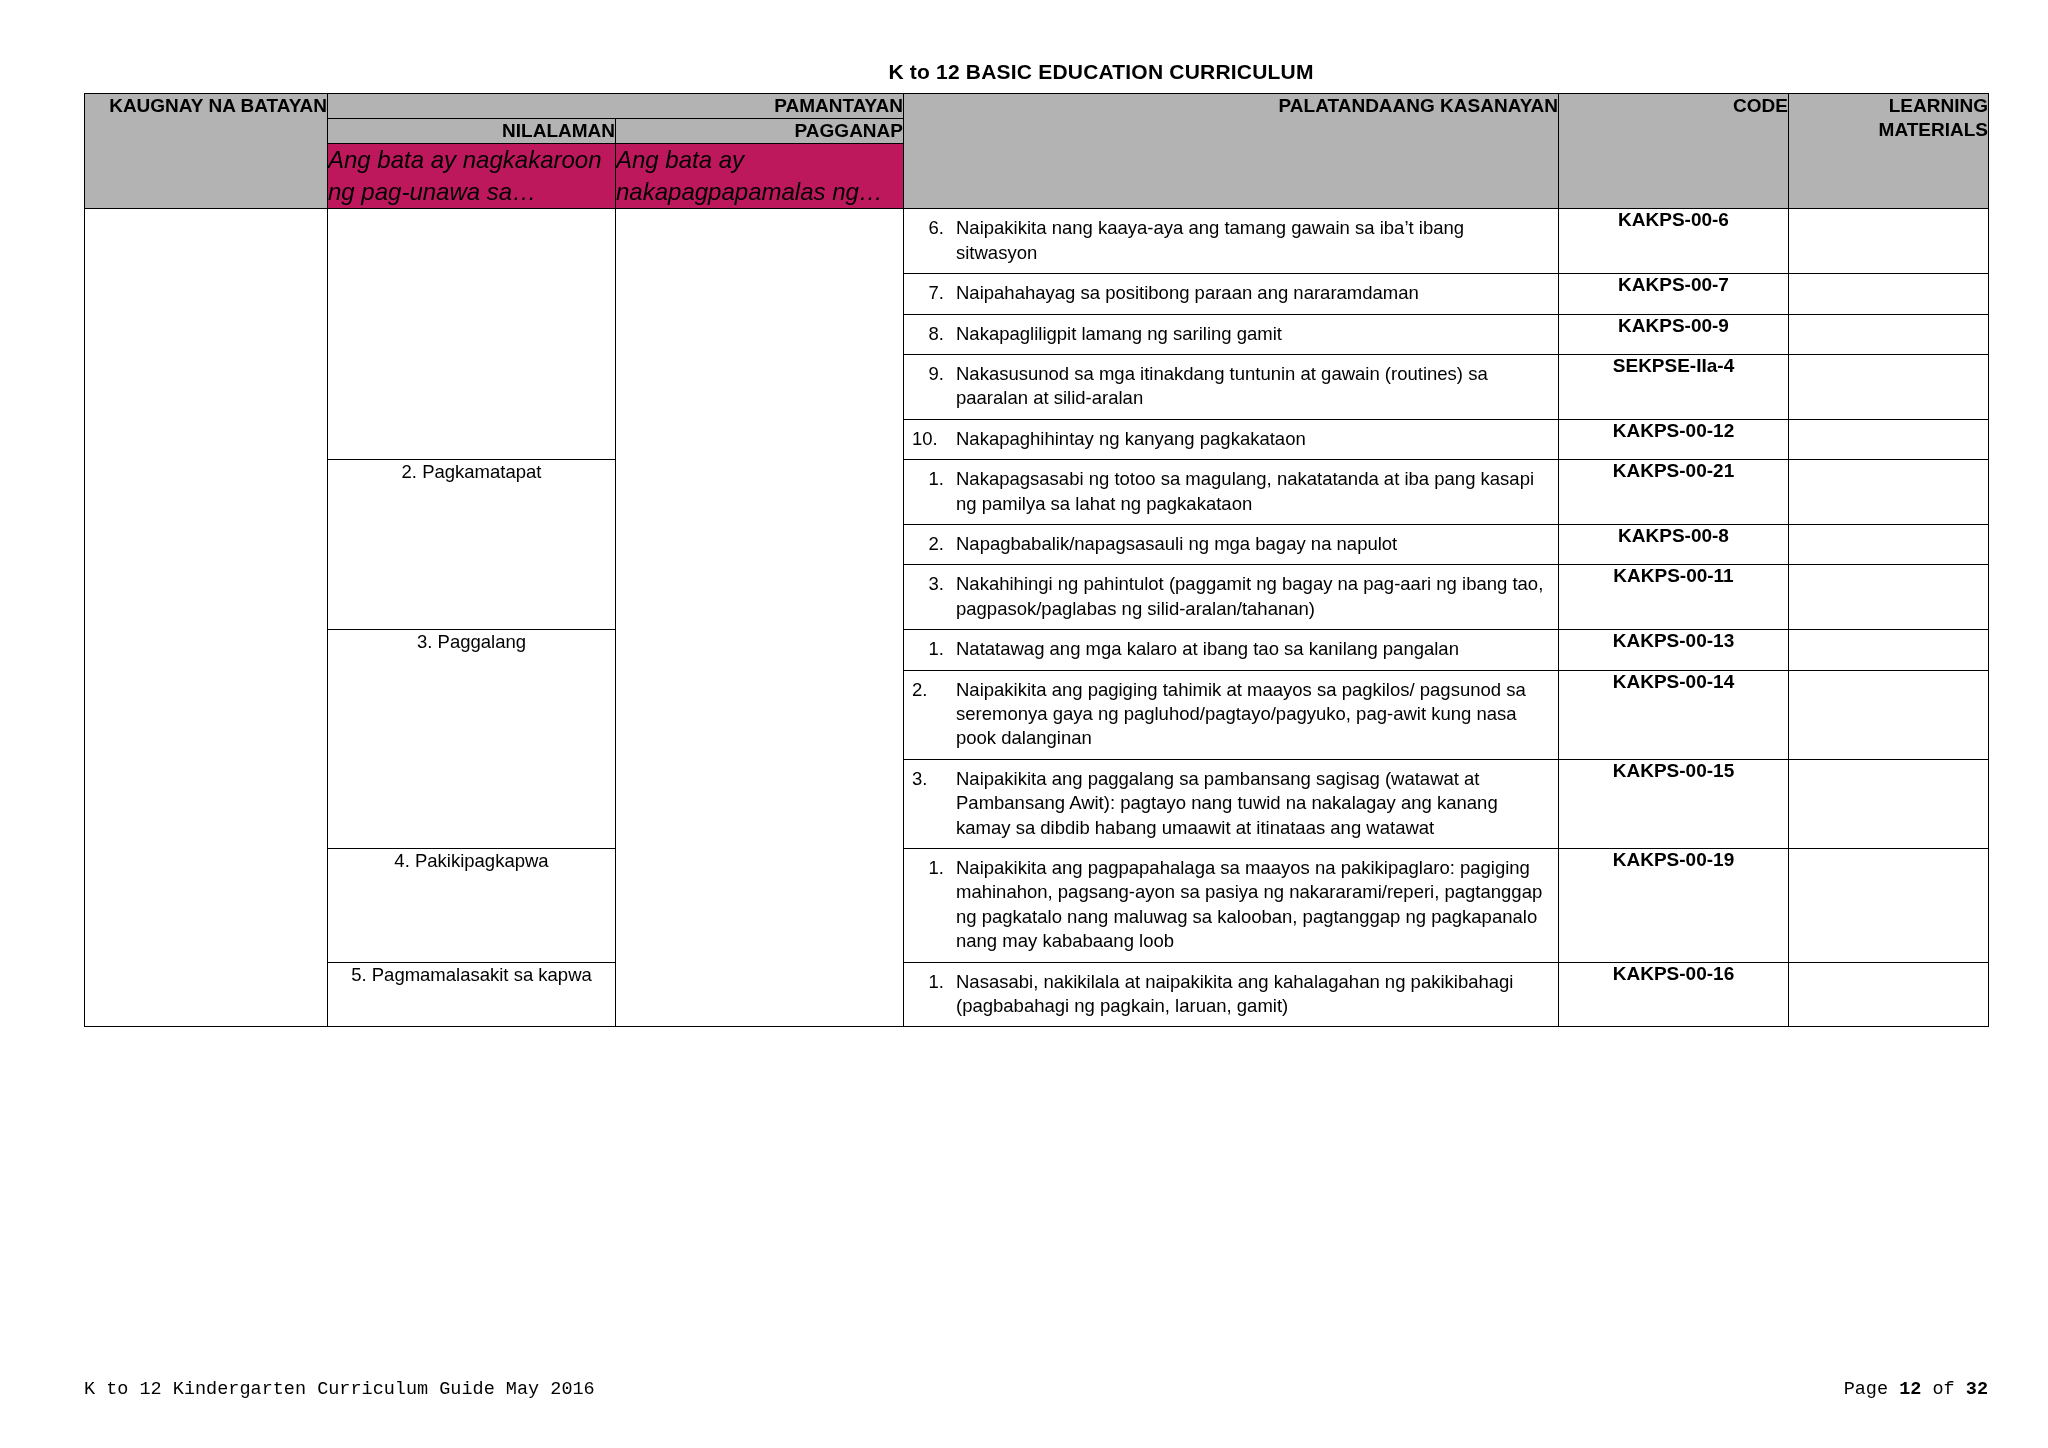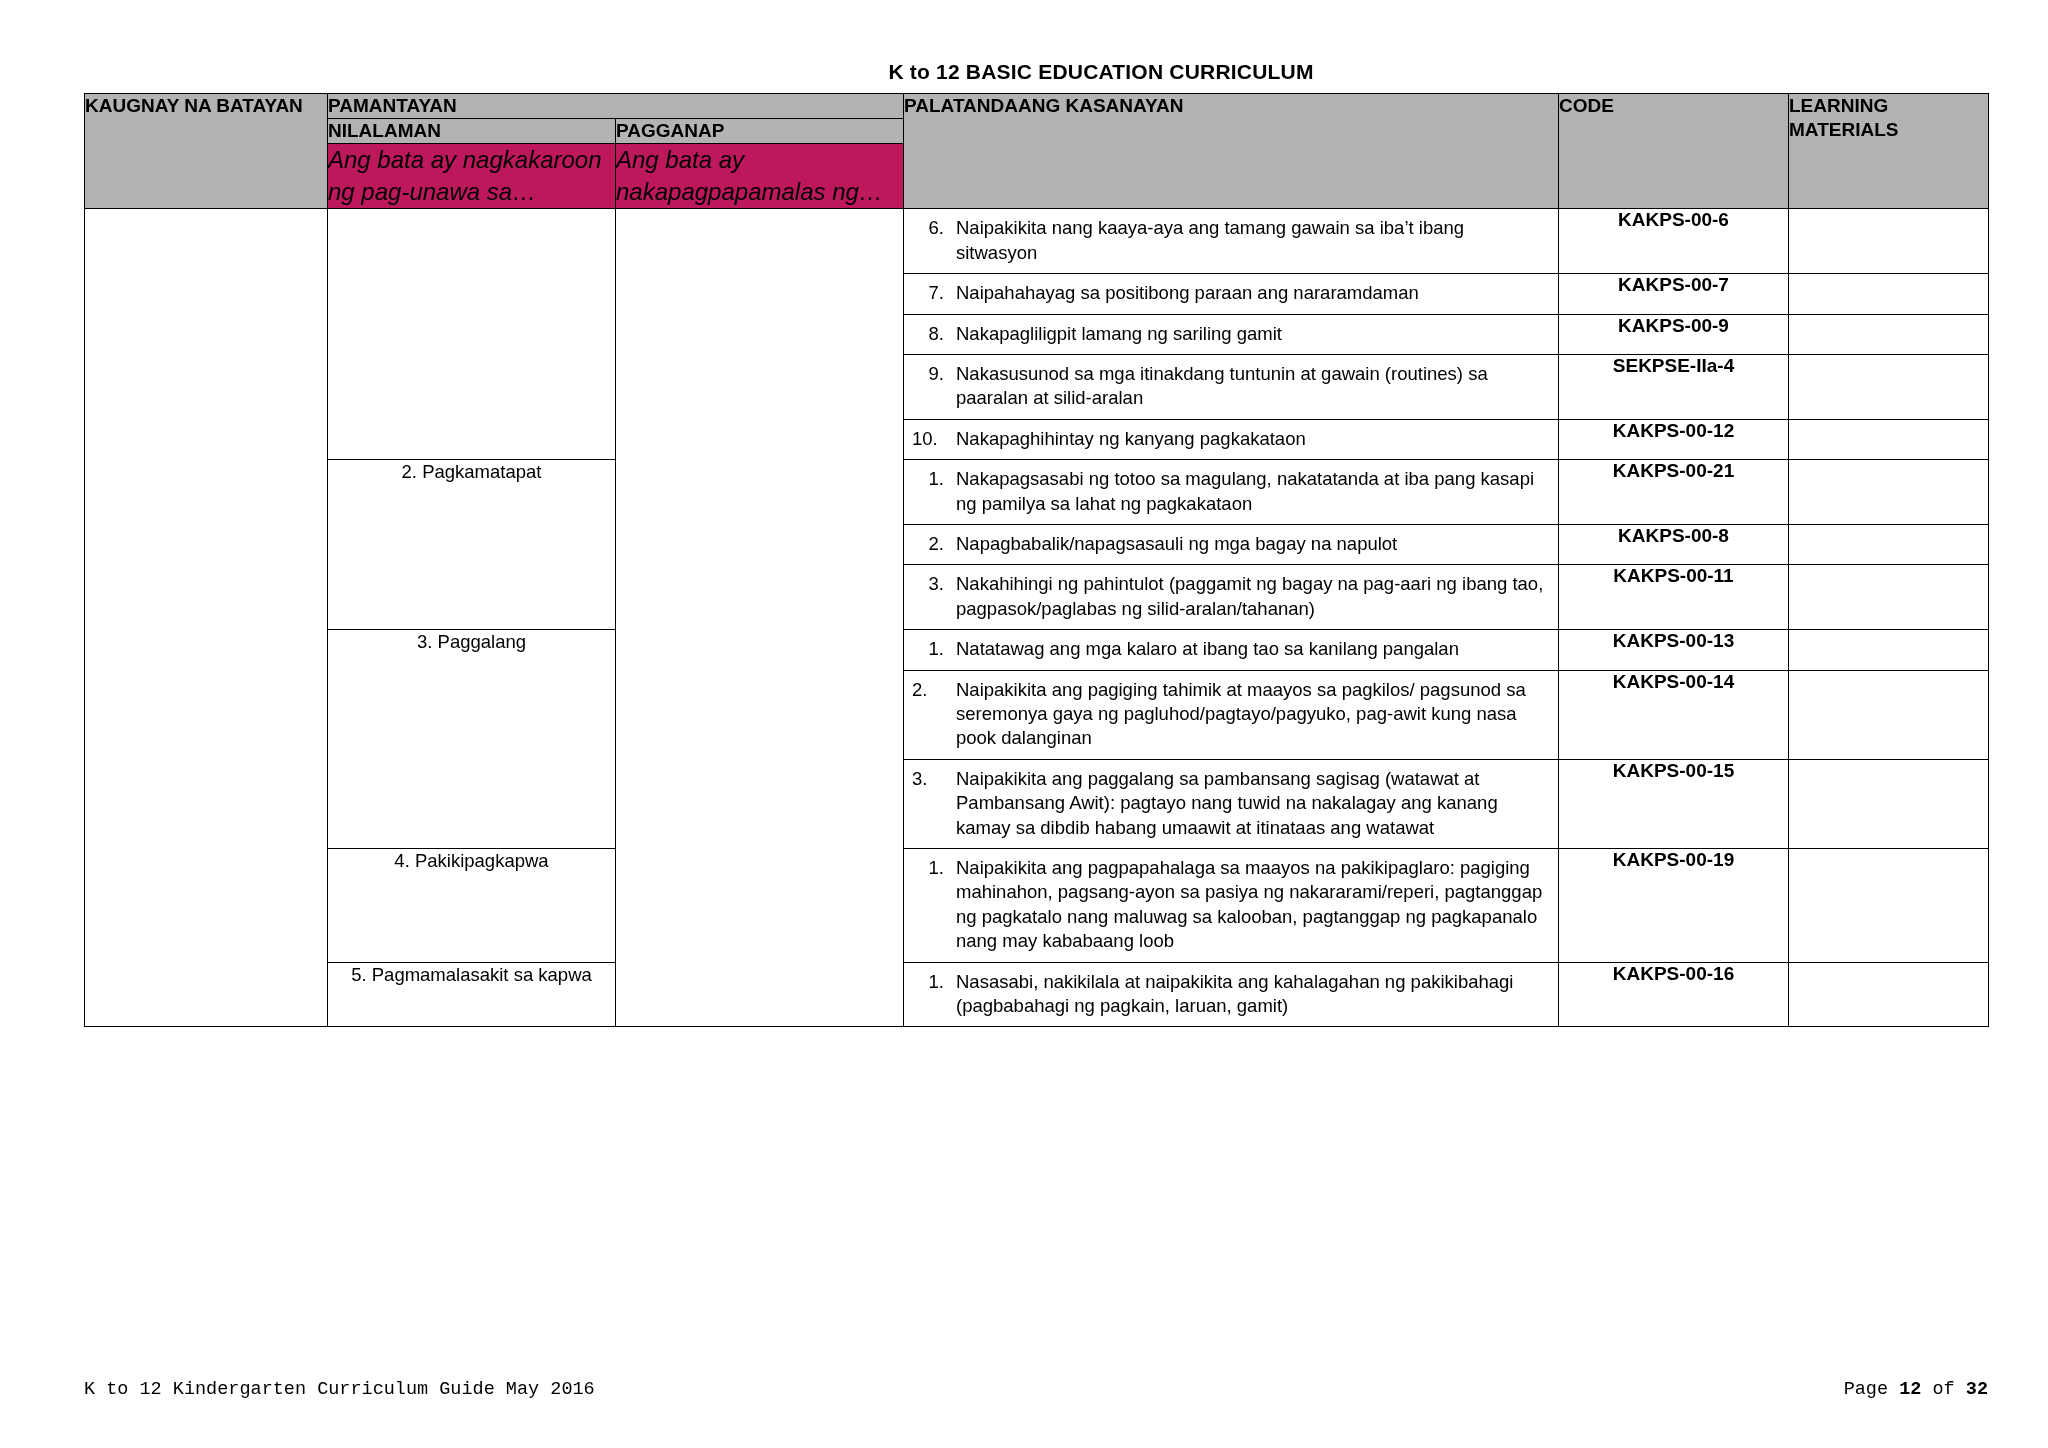--- a/index.html
+++ b/index.html
@@ -37,21 +37,21 @@
     width: 1904px;
     margin: 0 auto;
   }
   table.curriculum td, table.curriculum th {
     border: 1.4px solid #000000;
     vertical-align: top;
     padding: 0;
   }
   .hdr {
     background: #b3b3b3;
-    text-align: left;
+    text-align: right;
     font-weight: bold;
     font-size: 19px;
     line-height: 1.25;
   }
   .hdr-kaugnay {
     padding: 10px 6px;
     vertical-align: middle;
   }
   .hdr-pamantayan {
     padding: 6px 4px;

